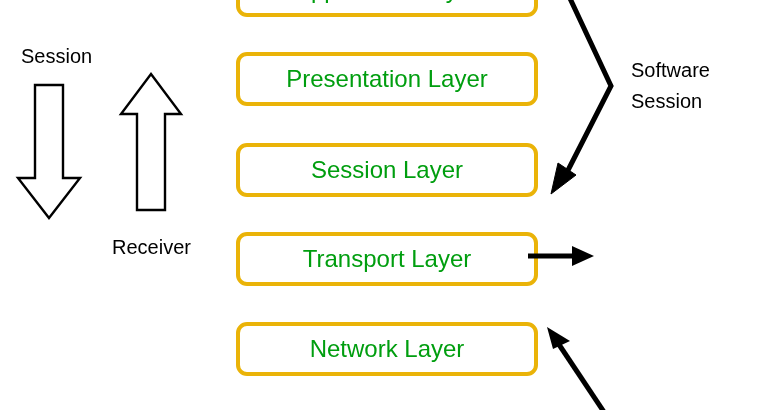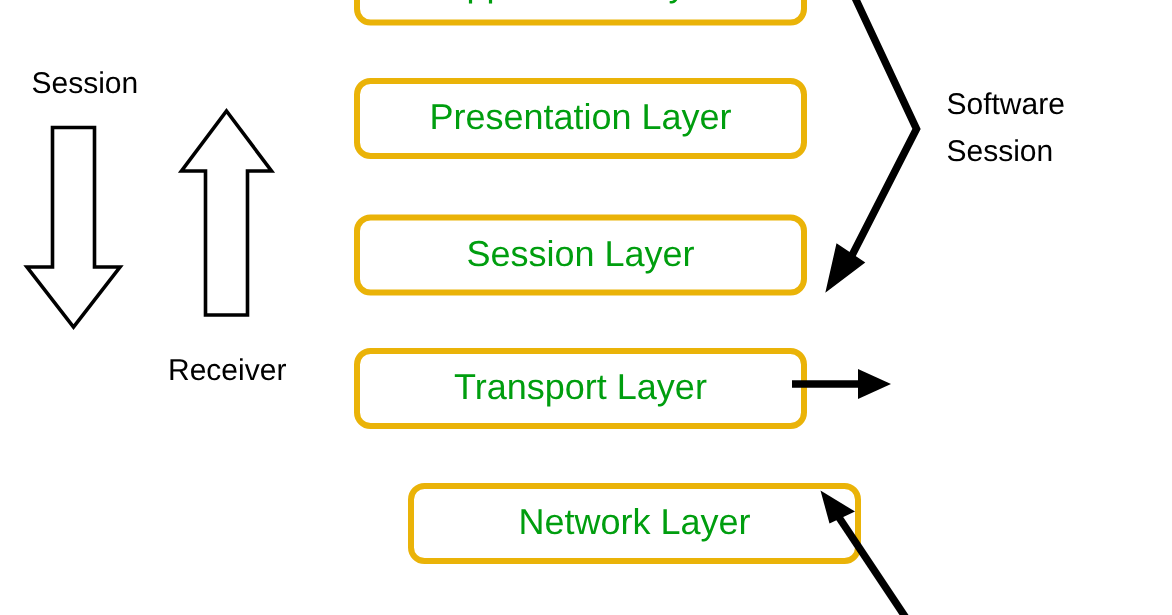--- a/index.html
+++ b/index.html
@@ -40,21 +40,21 @@
     font-weight: 400;
     line-height: 1;
     letter-spacing: 0px;
     white-space: nowrap;
   }
 
   .box-application  { top: -37px; }
   .box-presentation { top: 52px;  }
   .box-session      { top: 143px; }
   .box-transport    { top: 232px; justify-content: center; }
-  .box-network      { top: 322px; margin-left: 36px; }
+  .box-network      { top: 322px; }
 
   
   .caption {
     position: absolute;
     color: #000000;
     font-size: 20px;
     line-height: 1;
     white-space: nowrap;
   }
   .caption-sender   { left: 21px;  top: 46px; }

